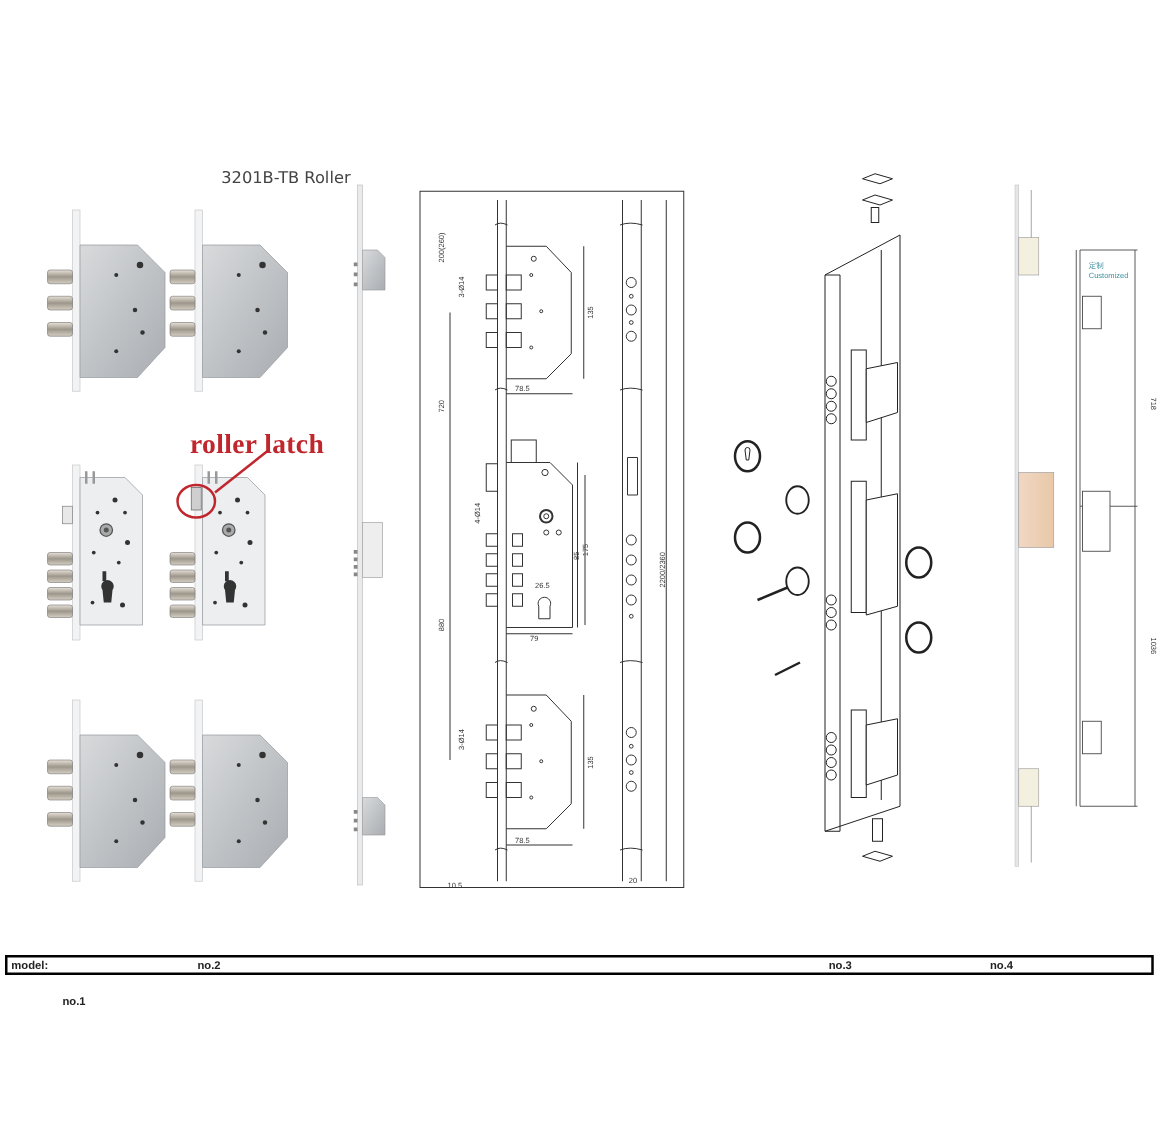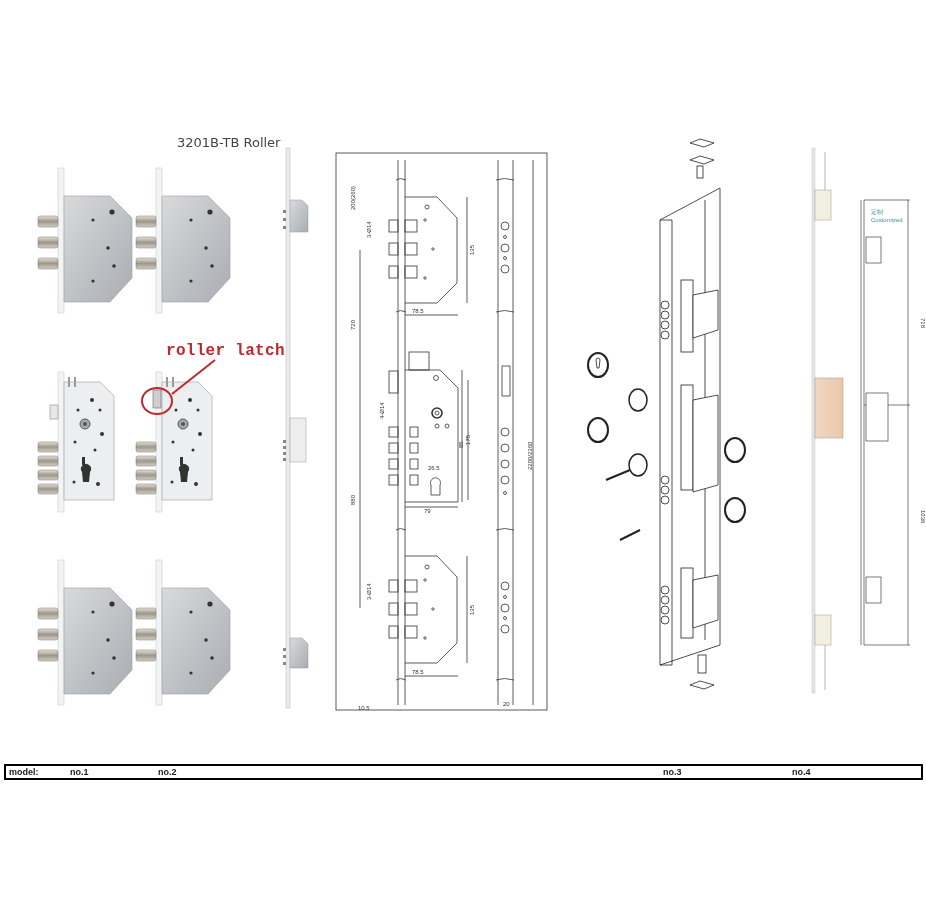--- a/index.html
+++ b/index.html
@@ -1,19 +1,19 @@
 <!DOCTYPE html>
 <html><head>
 <meta charset="utf-8">
 <style>
   html,body{margin:0;padding:0;background:#ffffff;}
   body{width:926px;height:901px;position:relative;overflow:hidden;font-family:"Liberation Sans",sans-serif;color:#222;}
   .abs{position:absolute;}
   .title{left:143px;top:135px;font-size:13px;color:#444;font-family:"DejaVu Sans",sans-serif;margin-left:34px;}
-  .callout{left:166px;top:342px;font-size:16px;font-weight:bold;color:#c0272d;font-family:Liberation Mono, monospace;letter-spacing:0.3px;}
+  .callout{left:152px;top:342px;font-size:22px;font-weight:bold;color:#c0272d;font-family:Liberation Serif, serif;letter-spacing:0.3px;}
   svg{position:absolute;left:0;top:0;}
   .model-bar{left:4px;top:764px;width:915px;height:12px;border:2px solid #000;}
   .model-bar span{position:absolute;top:0;font-size:9px;font-weight:bold;line-height:12px;}
   .dim{font-family:"Liberation Sans",sans-serif;font-size:6px;fill:#333;}
   .cust{font-family:"Liberation Sans",sans-serif;font-size:6px;fill:#3a8fa0;}
 </style>
 </head>
 <body>
 
 <div class="abs title">3201B-TB Roller</div>
@@ -275,17 +275,17 @@
     </g>
     <text class="cust" x="871" y="214">定制</text>
     <text class="cust" x="871" y="222">Customized</text>
     <text class="dim" transform="translate(921,318) rotate(90)">718</text>
     <text class="dim" transform="translate(921,510) rotate(90)">1036</text>
   </g>
 </svg>
 
 <div class="abs model-bar">
   <span style="left:3px;">model:</span>
-  <span style="left:64px;">no.1</span>
+  <span style="left:44px;margin-top:29px;">no.1</span>
   <span style="left:152px;">no.2</span>
   <span style="left:628px;padding-left:29px;">no.3</span>
   <span style="left:786px;">no.4</span>
 </div>
 
 </body></html>

